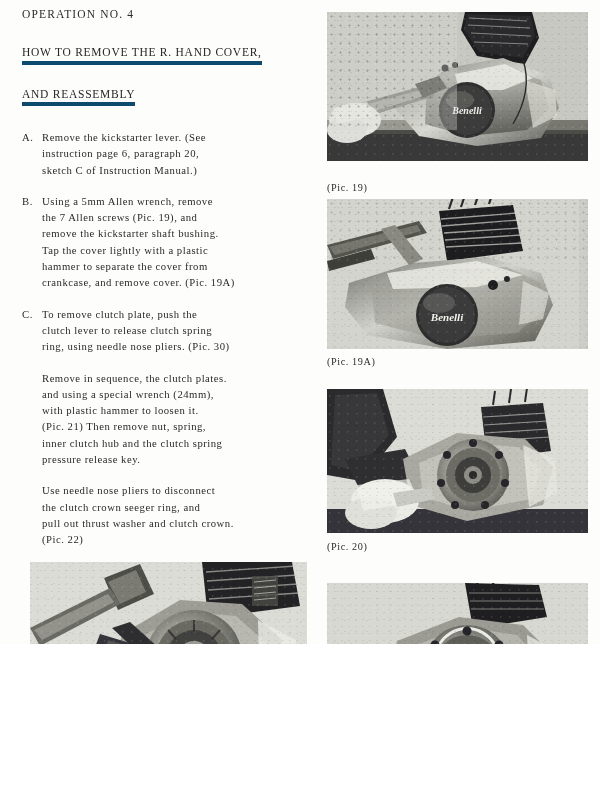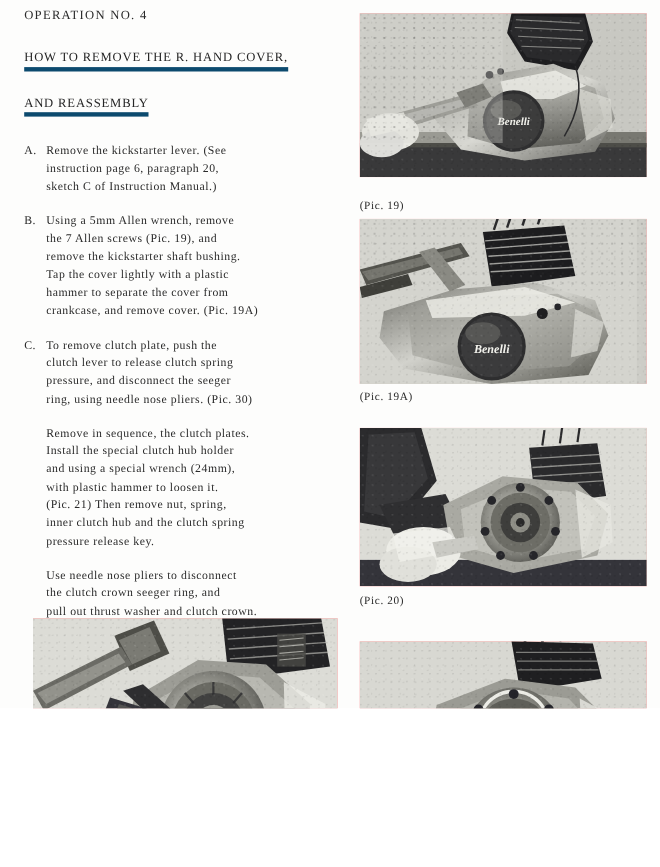--- a/index.html
+++ b/index.html
@@ -139,27 +139,25 @@
       <span class="line">remove the kickstarter shaft bushing.</span>
       <span class="line">Tap the cover lightly with a plastic</span>
       <span class="line">hammer to separate the cover from</span>
       <span class="line">crankcase, and remove cover.  (Pic. 19A)</span>
     </div>
 
     <div class="para">
       <span class="marker">C.</span>
       <span class="line">To remove clutch plate,  push the</span>
       <span class="line">clutch lever to release clutch spring</span>
-      <span class="line">pressure, and disconnect the seeger</span>
       <span class="line">ring, using needle nose pliers.  (Pic. 30)</span>
     </div>
 
     <div class="para no-marker">
       <span class="line">Remove in sequence, the clutch plates.</span>
-      <span class="line">Install the special clutch hub holder</span>
       <span class="line">and using a special wrench (24mm),</span>
       <span class="line">with plastic hammer to loosen it.</span>
       <span class="line">(Pic. 21)  Then remove nut,  spring,</span>
       <span class="line">inner clutch hub and the clutch spring</span>
       <span class="line">pressure release key.</span>
     </div>
 
     <div class="para no-marker">
       <span class="line">Use needle nose pliers to disconnect</span>
       <span class="line">the clutch crown seeger ring,  and</span>

